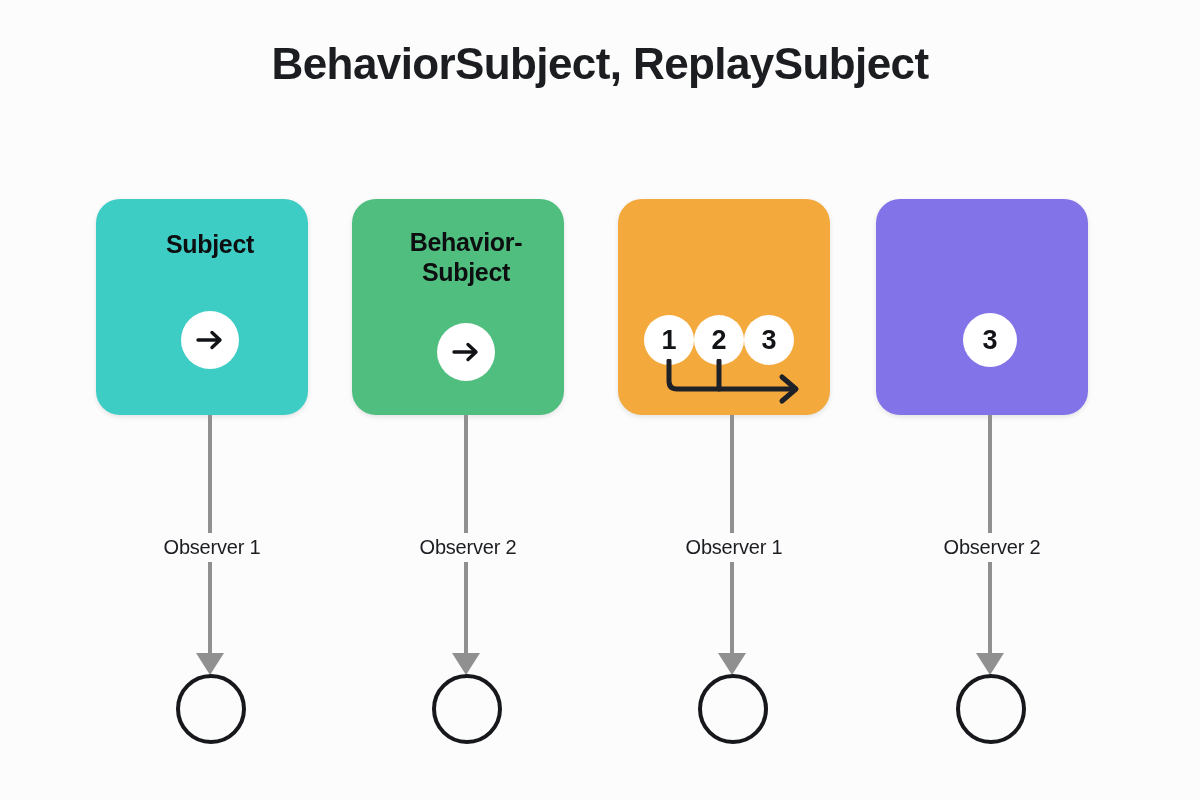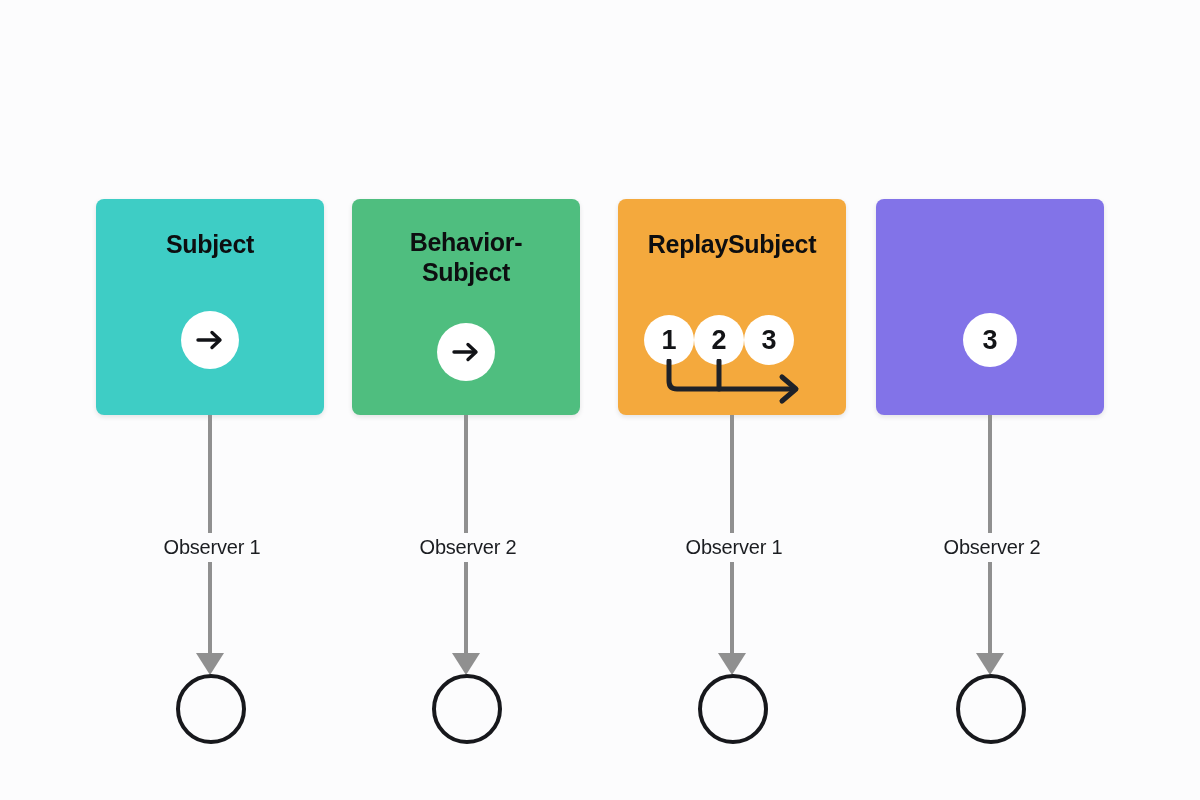--- a/index.html
+++ b/index.html
@@ -47,23 +47,23 @@
   .col-0 { left: 96px; }
   .col-1 { left: 352px; }
   .col-2 { left: 618px; }
   .col-3 { left: 876px; }
 
   
   .card {
     position: absolute;
     left: 0;
     top: 0;
-    width: 228px;
+    width: 212px;
     height: 216px;
-    border-radius: 8px;
+    border-radius: 24px;
     box-shadow: 0 2px 5px rgba(0,0,0,0.10);
     overflow: hidden;
   }
   .card-title {
     position: absolute;
     left: 0;
     top: 30px;
     width: 228px;
     text-align: center;
     font-size: 25px;
@@ -152,20 +152,21 @@
     height: 62px;
     border: 4px solid #17181c;
     border-radius: 50%;
     box-sizing: content-box;
   }
 </style>
 </head>
 <body style="background: rgb(252, 252, 253);">
 
 <div class="title">
+  <span class="title-line">BehaviorSubject, ReplaySubject</span>
 </div>
 
 <div class="columns">
 
   <div class="column col-0">
     <div class="card" style="background: rgb(62, 205, 197);">
       <div class="card-title">Subject</div>
       <div class="token token-arrow">
         <span>
           <svg width="34" height="34" viewBox="0 0 34 34">
@@ -205,21 +206,20 @@
       <svg width="32" height="26" viewBox="0 0 32 26">
         <path d="M2 2 L16 24 L30 2 Z" fill="#909090"></path>
       </svg>
     </div>
     <div class="obs-label" style="background: rgb(252, 252, 253);">Observer 2</div>
     <div class="obs-circle" style="border-color: rgb(23, 24, 28);"></div>
   </div>
 
   <div class="column col-2">
     <div class="card" style="background: rgb(244, 169, 61);">
-      <div class="card-title">ReplaySubject</div>
       <div class="token token-num n0">1</div>
       <div class="token token-num n1">2</div>
       <div class="token token-num n2">3</div>
       <div class="replay-connector">
         <svg width="186" height="46" viewBox="0 0 186 46">
           <path d="M27 2 L27 22 Q27 30 35 30 L152 30" stroke="#1e2128" stroke-width="5" fill="none" stroke-linecap="round" stroke-linejoin="round"></path>
           <path d="M77 2 L77 30" stroke="#1e2128" stroke-width="5" fill="none" stroke-linecap="round"></path>
           <path d="M140 18 L154 30 L140 42" stroke="#1e2128" stroke-width="5" fill="none" stroke-linecap="round" stroke-linejoin="round"></path>
         </svg>
       </div>

